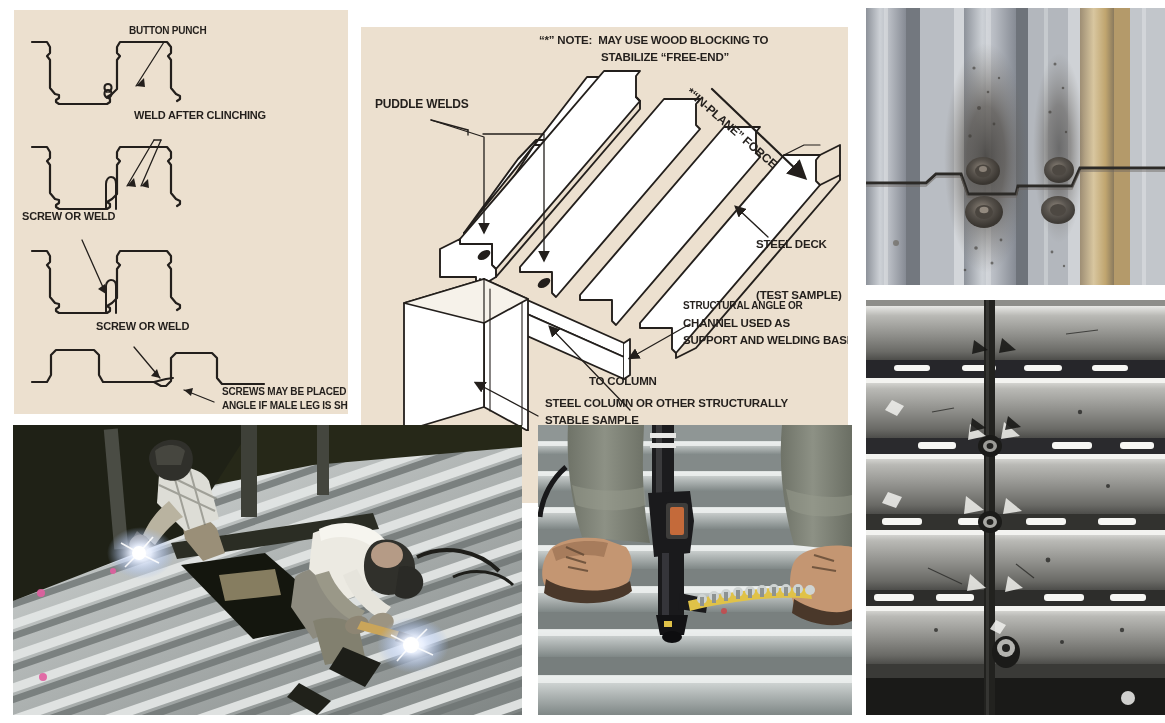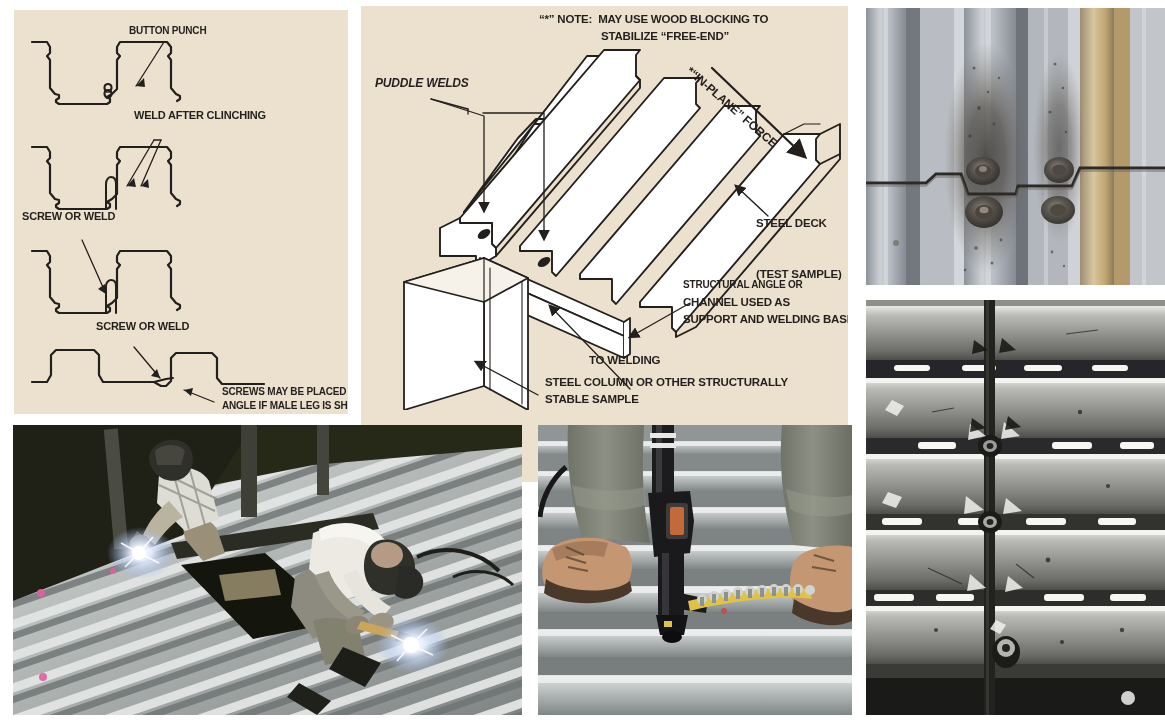--- a/index.html
+++ b/index.html
@@ -105,21 +105,21 @@
     <div class="lbl" style="left:120px; top:99px; font-size:11px;">WELD AFTER CLINCHING</div>
 
     <div class="lbl" style="left:8px; top:200px; font-size:11px;">SCREW OR WELD</div>
 
     <div class="lbl" style="left:82px; top:310px; font-size:11px;">SCREW OR WELD</div>
 
     <div class="lbl" style="left:208px; top:376px; font-size:10px;">SCREWS MAY BE PLACED AT AN</div>
     <div class="lbl" style="left:208px; top:390px; font-size:10px;">ANGLE IF MALE LEG IS SHORT</div>
   </div>
 
-  <div class="panel beige" style="left:361px; top:6px; width:487px; height:476px;padding-left:7px;">
+  <div class="panel beige" style="left:361px; top:27px; width:487px; height:476px;padding-left:7px;">
     <svg viewBox="0 0 487 404" width="487" height="404">
       <defs>
         <marker id="ar" markerWidth="9" markerHeight="9" refX="7" refY="4.5" orient="auto">
           <polygon points="0,0 9,4.5 0,9" fill="#231f1c"></polygon>
         </marker>
       </defs>
 
       <g stroke="#231f1c" stroke-width="1.9" stroke-linejoin="round" stroke-linecap="round">
 
         <g fill="#ffffff">
@@ -233,32 +233,32 @@
           <path d="M262,383 L182,300" marker-end="url(#ar)"></path>
 
           <path d="M170,389 L108,356" marker-end="url(#ar)"></path>
         </g>
       </g>
     </svg>
 
     <div class="lbl" style="left:178px; top:7px; font-size:11.5px;">“*” NOTE:  MAY USE WOOD BLOCKING TO</div>
     <div class="lbl" style="left:240px; top:24px; font-size:11.5px;">STABILIZE “FREE-END”</div>
 
-    <div class="lbl" style="left:14px; top:70px; font-size:12px;font-style:italic;">PUDDLE WELDS</div>
+    <div class="lbl" style="left:14px; top:70px; font-size:12px;">PUDDLE WELDS</div>
 
     <div class="lbl" style="left:332px; top:58px; font-size:12px; transform:rotate(41deg); transform-origin:0 0;">*“IN-PLANE” FORCE</div>
 
     <div class="lbl" style="left:395px; top:211px; font-size:11.5px;">STEEL DECK</div>
     <div class="lbl" style="left:395px; top:228px; font-size:11.5px;margin-top:34px;">(TEST SAMPLE)</div>
 
     <div class="lbl" style="left:322px; top:273px; font-size:10px;">STRUCTURAL ANGLE OR</div>
     <div class="lbl" style="left:322px; top:290px; font-size:11.5px;">CHANNEL USED AS</div>
     <div class="lbl" style="left:322px; top:307px; font-size:11.5px;">SUPPORT AND WELDING BASE</div>
 
-    <div class="lbl" style="left:228px; top:348px; font-size:11.5px;">TO WELDING</div>
+    <div class="lbl" style="left:228px; top:348px; font-size:11.5px;">TO COLUMN</div>
 
     <div class="lbl" style="left:184px; top:370px; font-size:11.5px;text-align:right;">STEEL COLUMN OR OTHER STRUCTURALLY</div>
     <div class="lbl" style="left:184px; top:387px; font-size:11.5px;">STABLE SAMPLE</div>
   </div>
 
   <div class="photo" style="left:866px; top:8px; width:299px; height:277px;">
     <svg viewBox="0 0 299 277" preserveAspectRatio="none">
       <defs>
         <linearGradient id="ribL" x1="0" y1="0" x2="1" y2="0">
           <stop offset="0%" stop-color="#8d929a"></stop>

